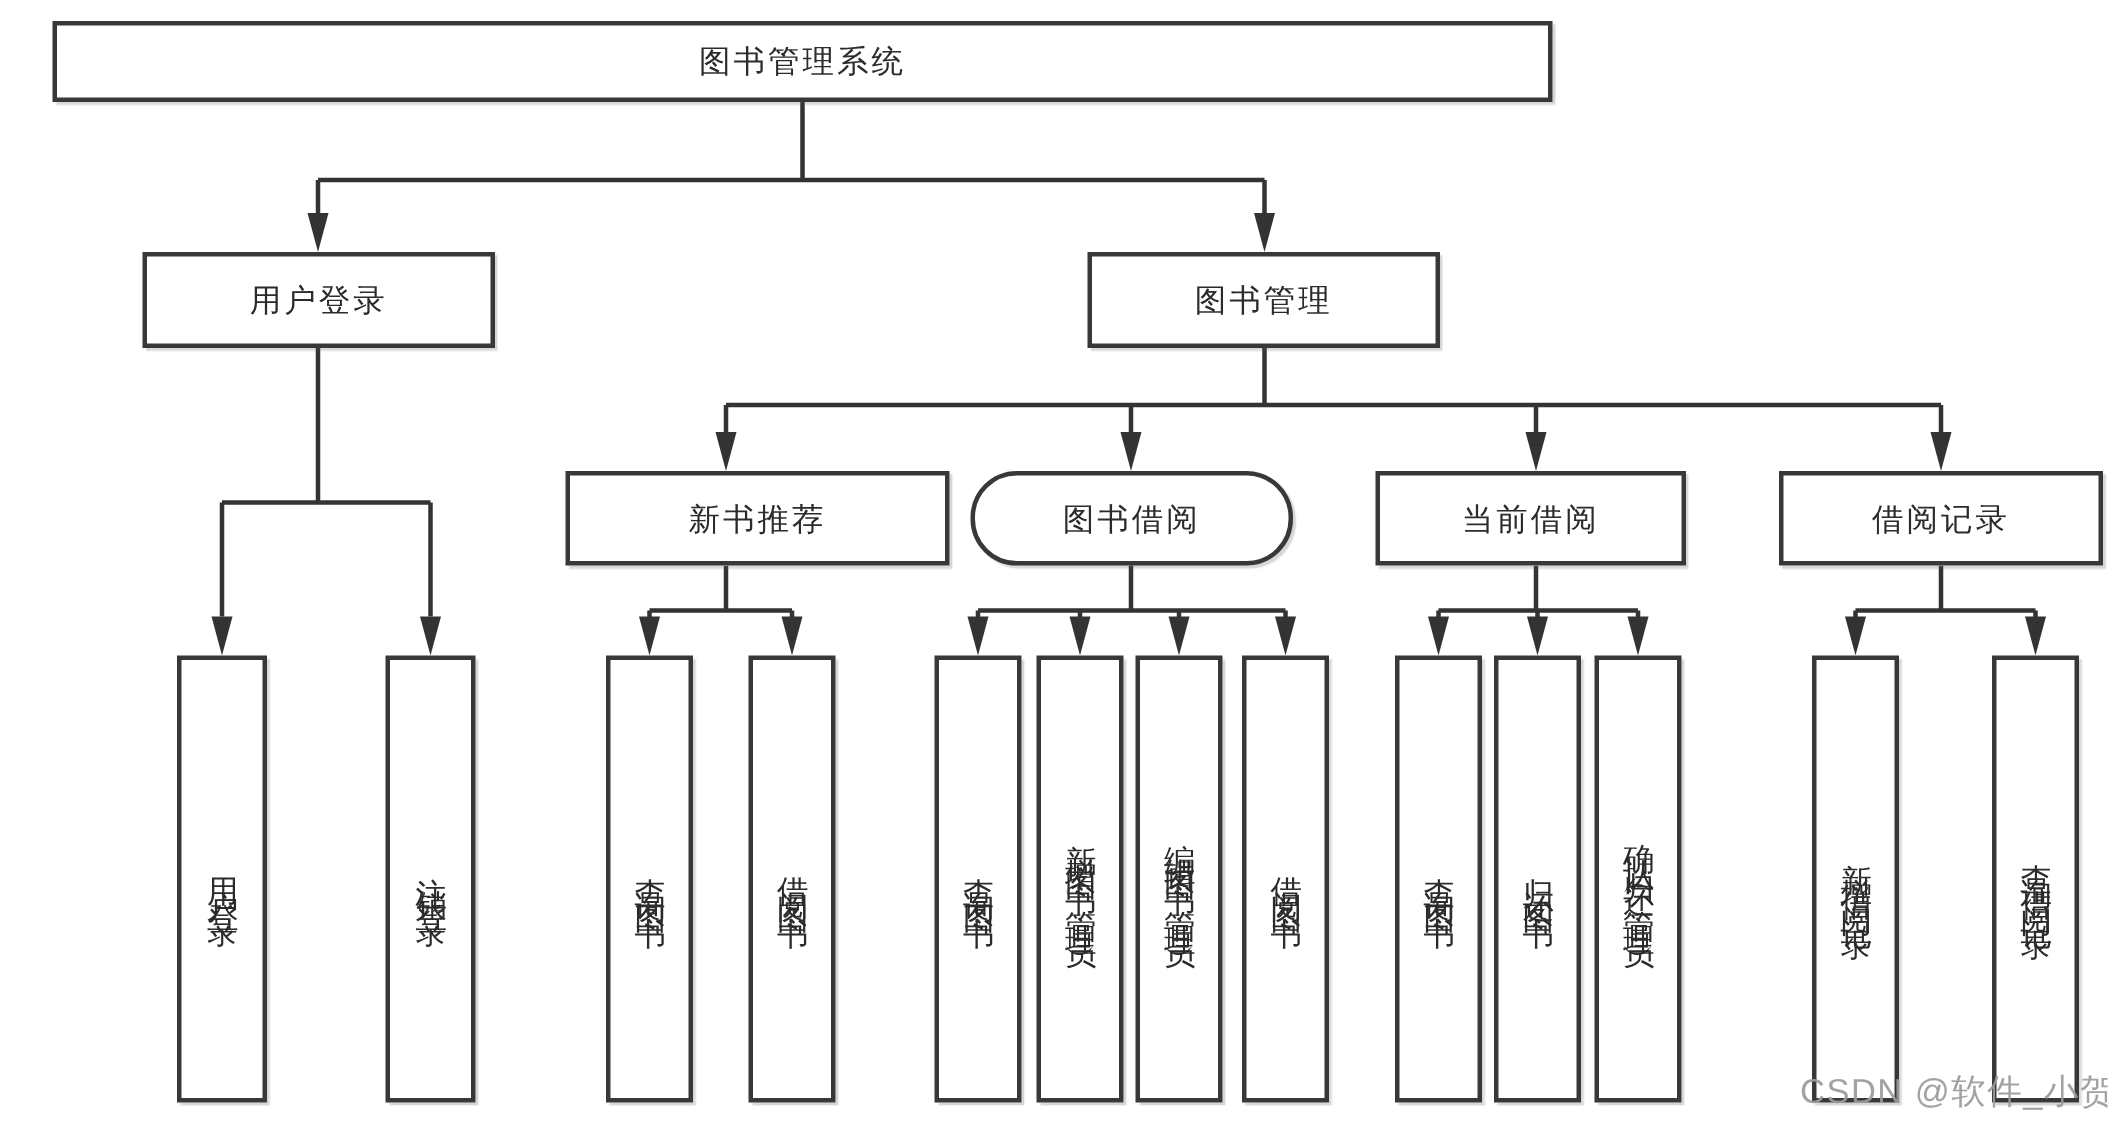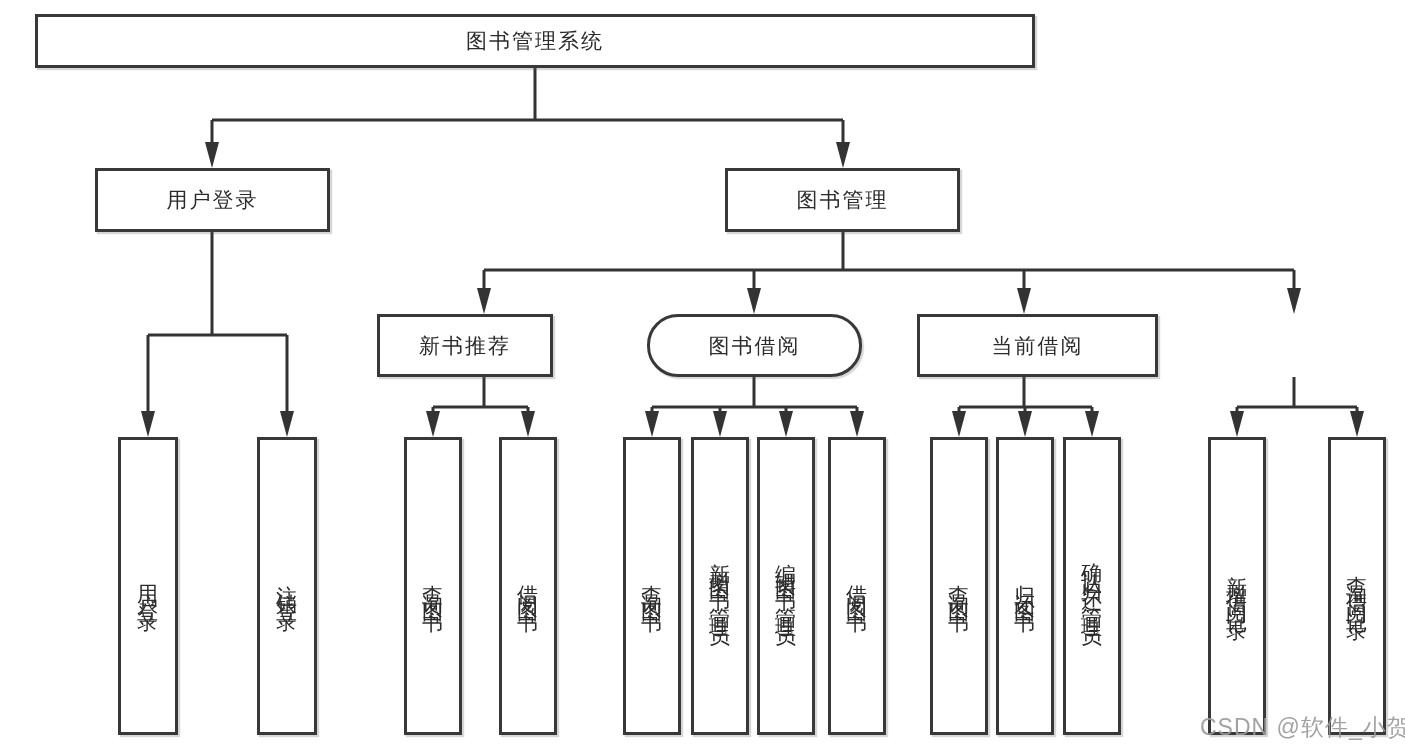--- a/index.html
+++ b/index.html
@@ -92,28 +92,31 @@
     <span>图书管理系统</span>
   </div>
 
   <div class="node" style="left:81px; top:168px; width:235px; height:64px;">
     <span>用户登录</span>
   </div>
   <div class="node" style="left:711px; top:168px; width:235px; height:64px;">
     <span>图书管理</span>
   </div>
 
-  <div class="node" style="left:363px; top:314px; width:176px; height:63px;">
+  <div class="node" style="left:363px; top:314px; width:256px; height:63px;">
     <span>新书推荐</span>
   </div>
   <div class="node" style="left:633px; top:314px; width:215px; height:63px;border-radius:31px;">
     <span>图书借阅</span>
   </div>
-  <div class="node" style="left:903px; top:314px; width:241px; height:63px;font-family:Liberation Serif, serif;">
+  <div class="node" style="left:903px; top:314px; width:207px; height:63px;font-family:Liberation Serif, serif;">
     <span>当前借阅</span>
+  </div>
+  <div class="node" style="left:1172px; top:314px; width:216px; height:63px;">
+    <span>借阅记录</span>
   </div>
 
   <div class="node leaf" style="left:104px; top:437px; width:60px; height:298px;">
     <span class="vtext">用户登录</span>
   </div>
   <div class="node leaf" style="left:243px; top:437px; width:60px; height:298px;">
     <span class="vtext">注销登录</span>
   </div>
 
   <div class="node leaf" style="left:390px; top:437px; width:58px; height:298px;">

